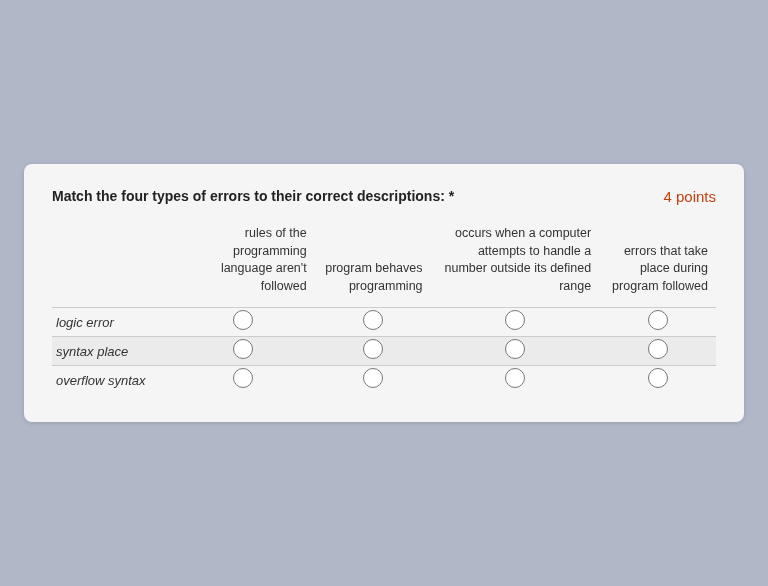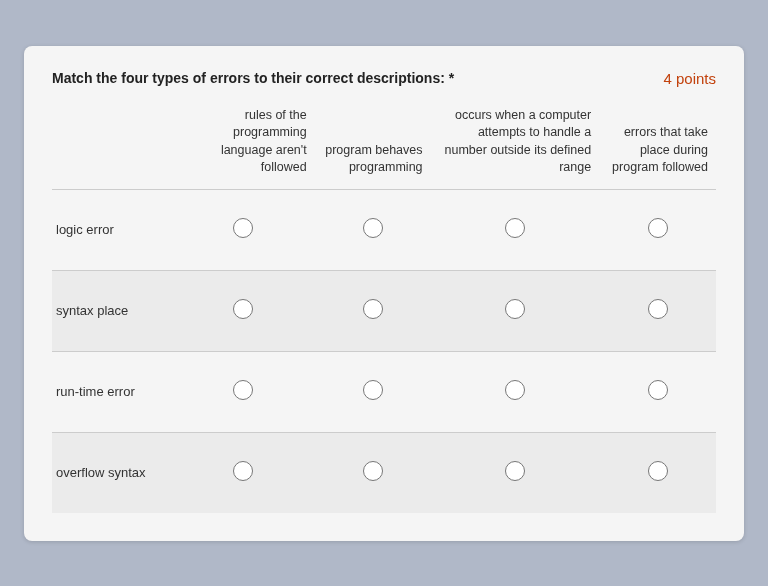--- a/index.html
+++ b/index.html
@@ -64,23 +64,24 @@
     .match-table thead tr th:first-child {
       text-align: left;
       width: 120px;
     }
 
     .match-table tbody tr {
       border-top: 1px solid #ccc;
     }
 
     .match-table tbody tr td {
-      padding: 28px 8px;
+      padding: 2px 8px;
       text-align: center;
       vertical-align: middle;
+      font-style: italic;
     }
 
     .match-table tbody tr td:first-child {
       text-align: left;
       font-size: 13px;
       color: #333;
       padding-left: 4px;
     }
 
     .radio-circle {
@@ -129,27 +130,20 @@
         <td><span class="radio-circle"></span></td>
       </tr>
       <tr>
         <td>syntax place</td>
         <td><span class="radio-circle"></span></td>
         <td><span class="radio-circle"></span></td>
         <td><span class="radio-circle"></span></td>
         <td><span class="radio-circle"></span></td>
       </tr>
       <tr>
-        <td>run-time error</td>
-        <td><span class="radio-circle"></span></td>
-        <td><span class="radio-circle"></span></td>
-        <td><span class="radio-circle"></span></td>
-        <td><span class="radio-circle"></span></td>
-      </tr>
-      <tr>
         <td>overflow syntax</td>
         <td><span class="radio-circle"></span></td>
         <td><span class="radio-circle"></span></td>
         <td><span class="radio-circle"></span></td>
         <td><span class="radio-circle"></span></td>
       </tr>
     </tbody>
   </table>
 </div>
 

